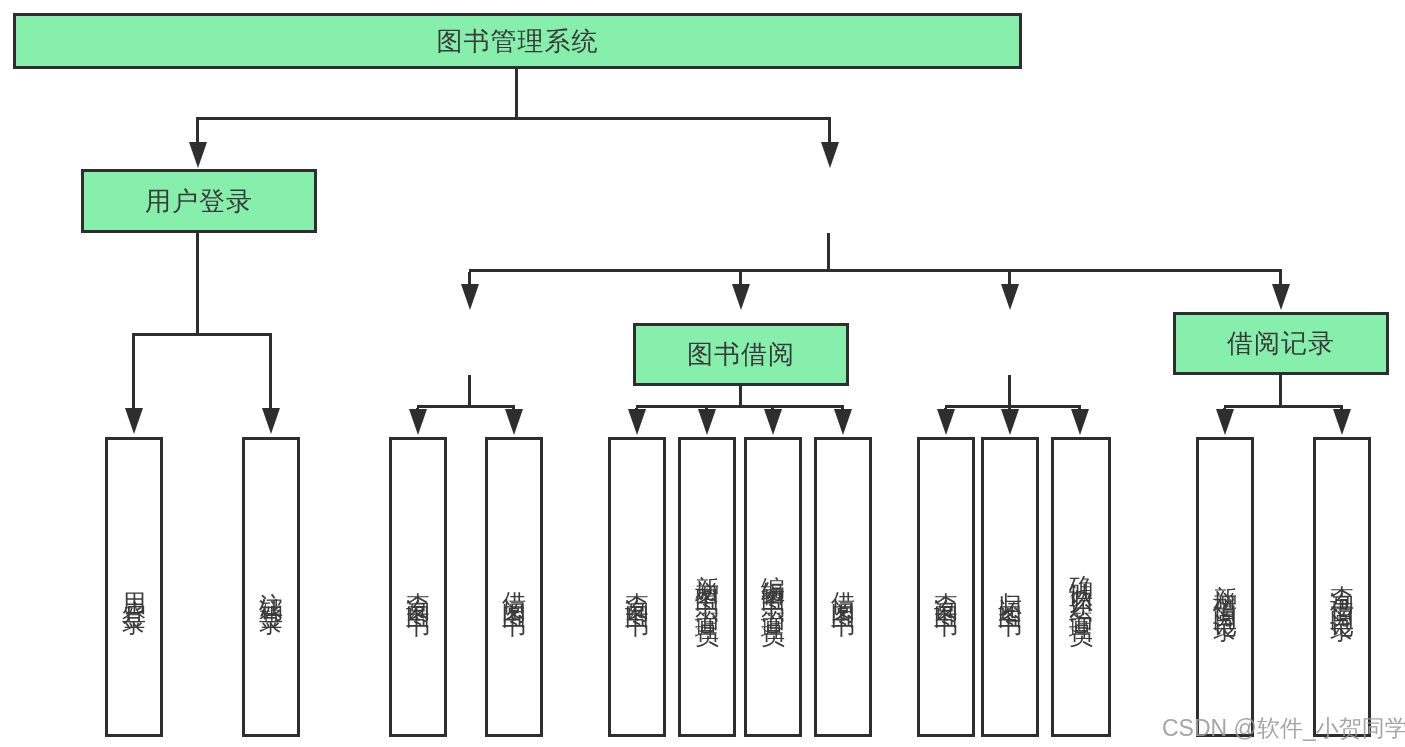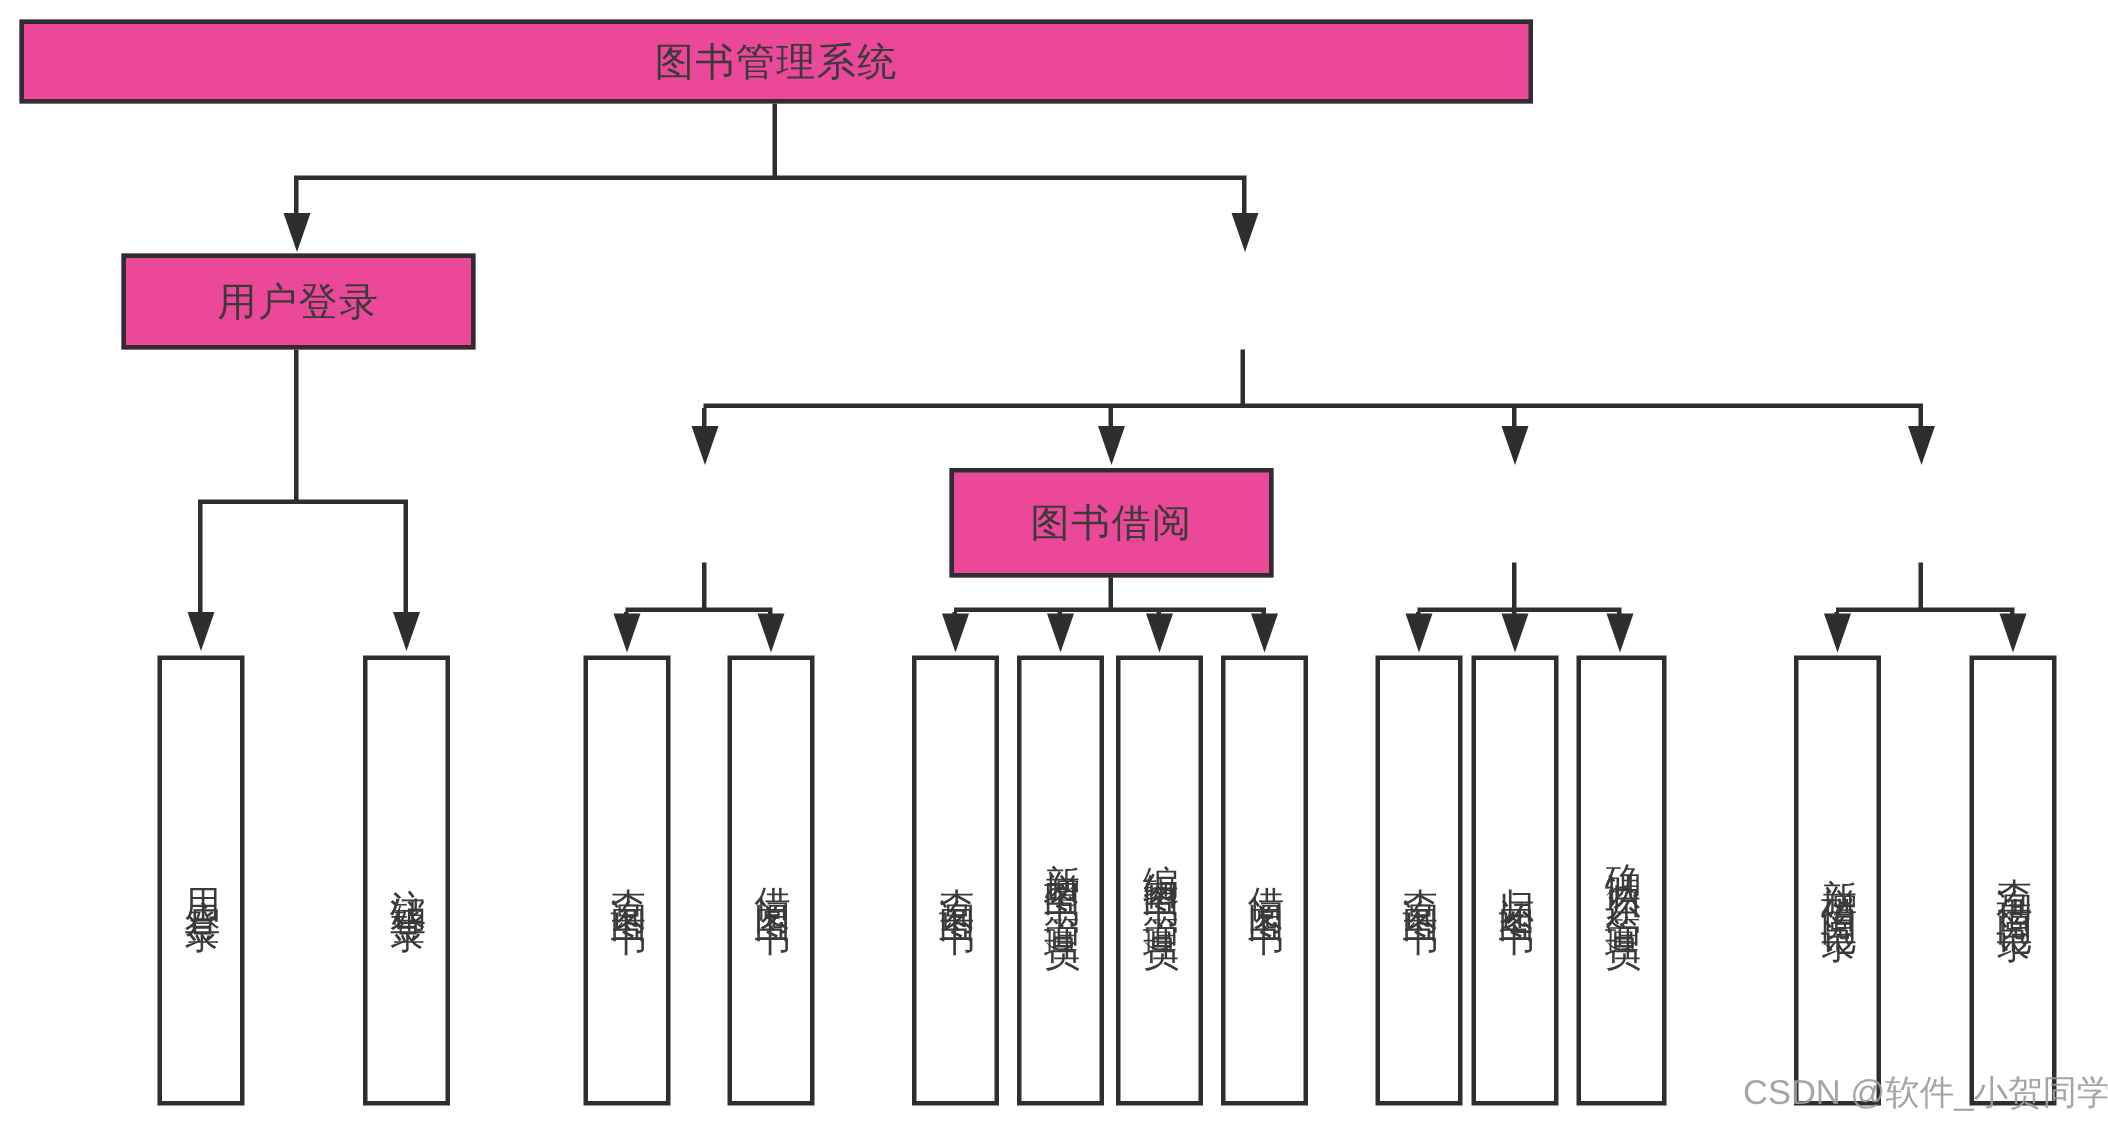--- a/index.html
+++ b/index.html
@@ -2,21 +2,21 @@
 <html style="--line: #2e2e2e; --text: #3a3a3a; --wm: #9c9c9c; --bg: #ffffff;"><head>
 <meta charset="utf-8">
 <style>
   html,body{margin:0;padding:0;background:#ffffff;}
   .canvas{
     position:relative;width:1405px;height:747px;background:var(--bg,#ffffff);
     font-family:"Liberation Sans",sans-serif;overflow:hidden;
   }
   
   .hnode{
-    position:absolute;box-sizing:border-box;background:#ec4899;
+    position:absolute;box-sizing:border-box;background:#86efac;
     border:3px solid var(--line,#2e2e2e);
     display:flex;align-items:center;justify-content:center;z-index:2;
   }
   .hnode .lbl{
     font-size:26px;color:var(--text,#3a3a3a);letter-spacing:1px;white-space:nowrap;
   }
   
   .vnode{
     position:absolute;box-sizing:border-box;background:#ffffff;
     top:437px;width:58px;height:300px;
@@ -101,22 +101,25 @@
     </div>
 
   <div class="hnode" style="left:13px;top:13px;width:1009px;height:56px">
     <span class="lbl">图书管理系统</span>
   </div>
 
   <div class="hnode" style="left:81px;top:169px;width:236px;height:64px">
     <span class="lbl">用户登录</span>
   </div>
 
-  <div class="hnode" style="left:633px;top:312px;width:216px;height:73px">
+  <div class="hnode" style="left:633px;top:323px;width:216px;height:63px">
     <span class="lbl">图书借阅</span>
+  </div>
+  <div class="hnode" style="left:1173px;top:312px;width:216px;height:63px">
+    <span class="lbl">借阅记录</span>
   </div>
 
   <div class="vnode" style="left:105px">
     <span class="vlbl">用户登录</span>
   </div>
   <div class="vnode" style="left:242px">
     <span class="vlbl">注销登录</span>
   </div>
   <div class="vnode" style="left:389px">
     <span class="vlbl">查询图书</span>

